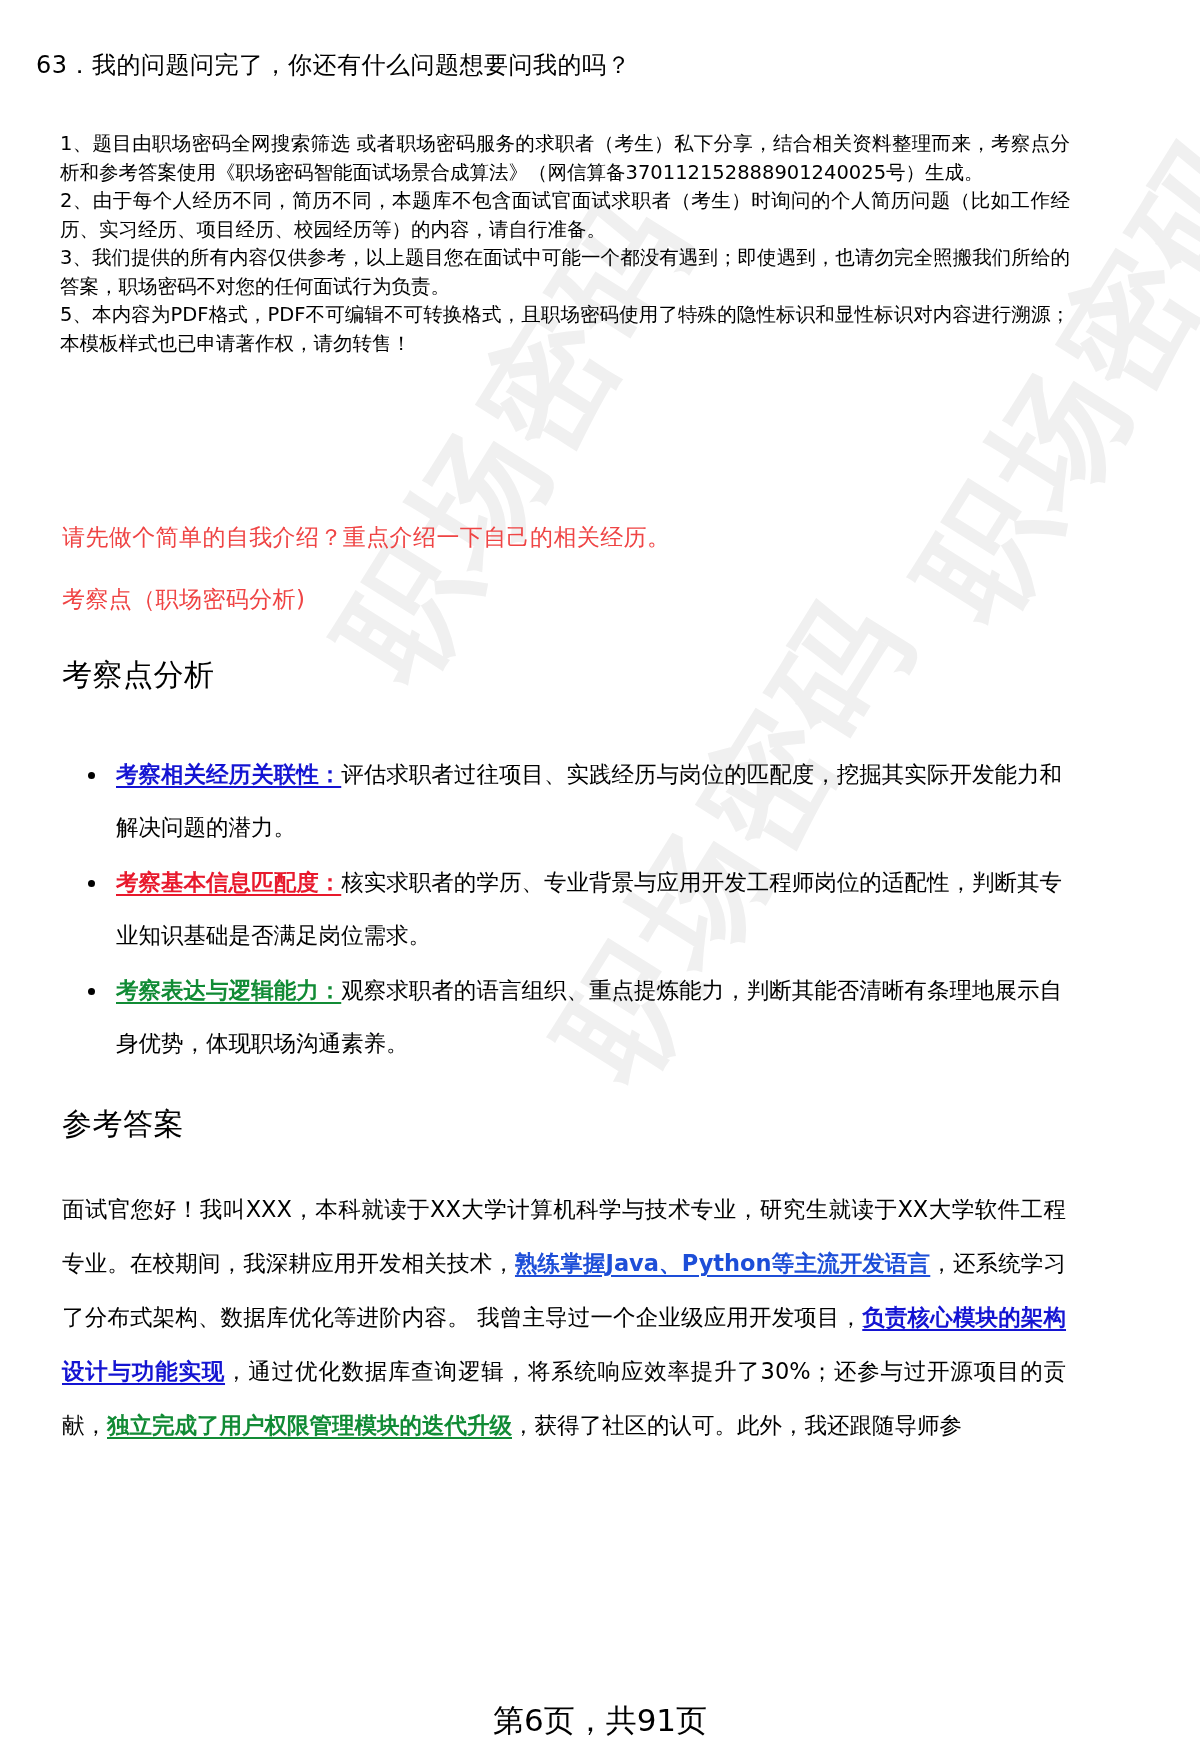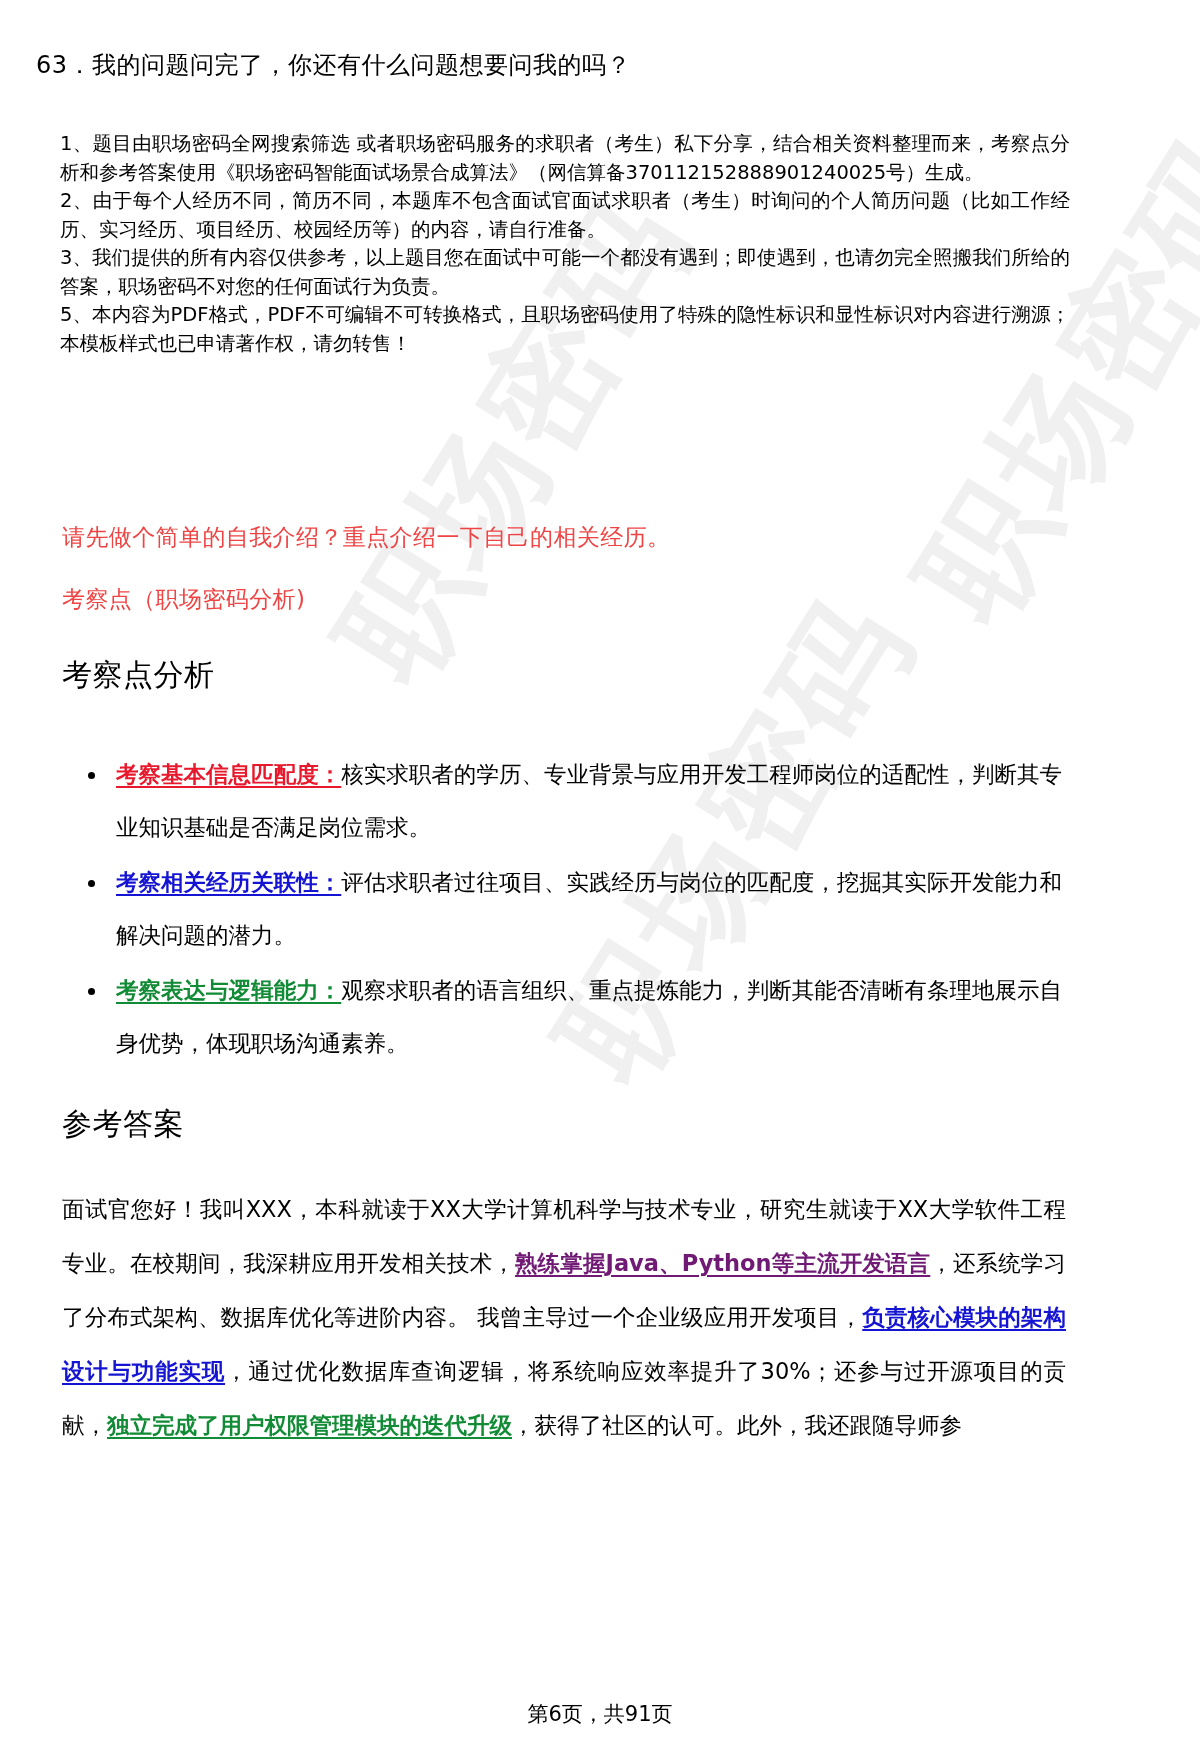--- a/index.html
+++ b/index.html
@@ -138,31 +138,31 @@
     line-height: 54px;
     text-align: justify;
     text-justify: inter-ideograph;
     color: #000;
   }
   .hl {
     font-weight: 700;
     text-decoration: underline;
     text-underline-offset: 4px;
   }
-  .hl.c-red   { color: #701a75; }
+  .hl.c-red   { color: #1d4ed8; }
   .hl.c-blue  { color: #1414d2; }
   .hl.c-green { color: #118b35; }
 
   .footer {
     position: absolute;
     left: 0;
     top: 1700px;
     width: 1200px;
     text-align: center;
-    font-size: 21px;
+    font-size: 31px;
     color: #000;
   }
 </style>
 </head>
 <body>
 
 <div class="watermark">
   <div class="wm-text wm-a">职场密码</div>
   <div class="wm-text wm-b">职场密码</div>
   <div class="wm-text wm-c">职场密码</div>
@@ -179,24 +179,24 @@
     <span class="nl">5、本内容为PDF格式，PDF不可编辑不可转换格式，且职场密码使用了特殊的隐性标识和显性标识对内容进行溯源；本模板样式也已申请著作权，请勿转售！</span>
   </div>
 
   <div class="red-head red-head-1">请先做个简单的自我介绍？重点介绍一下自己的相关经历。</div>
   <div class="red-head red-head-2">考察点（职场密码分析)</div>
 
   <div class="h2 h2-analysis">考察点分析</div>
 
   <ul class="bullets">
     <li>
-      <span class="lead c-red">考察基本信息匹配度：</span><span>核实求职者的学历、专业背景与应用开发工程师岗位的适配性，判断其专业知识基础是否满足岗位需求。</span>
+      <span class="lead c-blue">考察相关经历关联性：</span><span>评估求职者过往项目、实践经历与岗位的匹配度，挖掘其实际开发能力和解决问题的潜力。</span>
     </li>
     <li>
-      <span class="lead c-blue">考察相关经历关联性：</span><span>评估求职者过往项目、实践经历与岗位的匹配度，挖掘其实际开发能力和解决问题的潜力。</span>
+      <span class="lead c-red">考察基本信息匹配度：</span><span>核实求职者的学历、专业背景与应用开发工程师岗位的适配性，判断其专业知识基础是否满足岗位需求。</span>
     </li>
     <li>
       <span class="lead c-green">考察表达与逻辑能力：</span><span>观察求职者的语言组织、重点提炼能力，判断其能否清晰有条理地展示自身优势，体现职场沟通素养。</span>
     </li>
   </ul>
 
   <div class="h2 h2-answer">参考答案</div>
 
   <div class="answer">
     <span>面试官您好！我叫XXX，本科就读于XX大学计算机科学与技术专业，研究生就读于XX大学软件工程专业。在校期间，我深耕应用开发相关技术，</span><span class="hl c-red">熟练掌握Java、Python等主流开发语言</span><span>，还系统学习了分布式架构、数据库优化等进阶内容。 我曾主导过一个企业级应用开发项目，</span><span class="hl c-blue">负责核心模块的架构设计与功能实现</span><span>，通过优化数据库查询逻辑，将系统响应效率提升了30%；还参与过开源项目的贡献，</span><span class="hl c-green">独立完成了用户权限管理模块的迭代升级</span><span>，获得了社区的认可。此外，我还跟随导师参</span>

